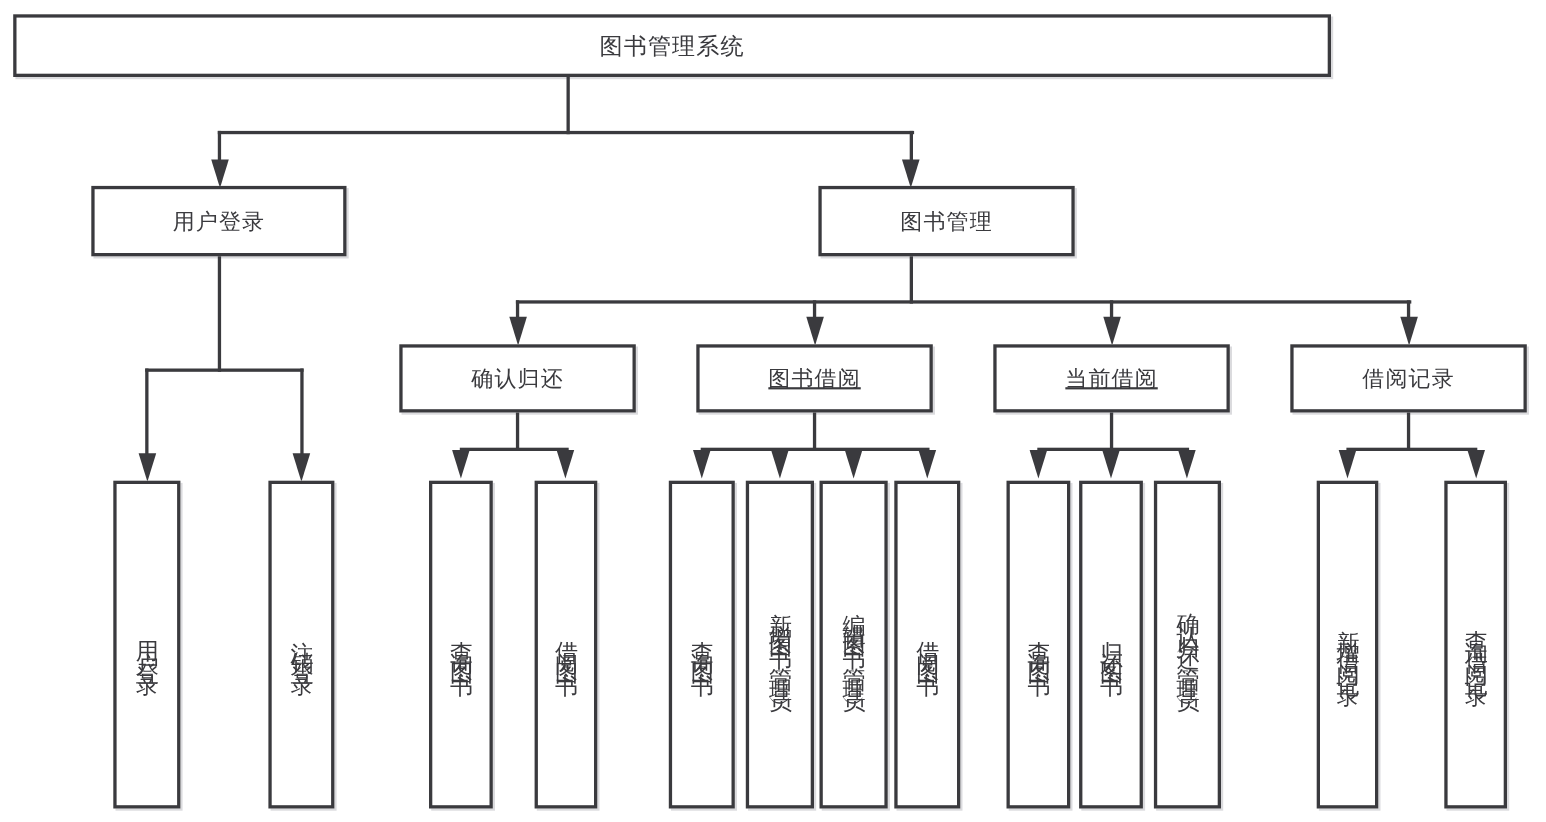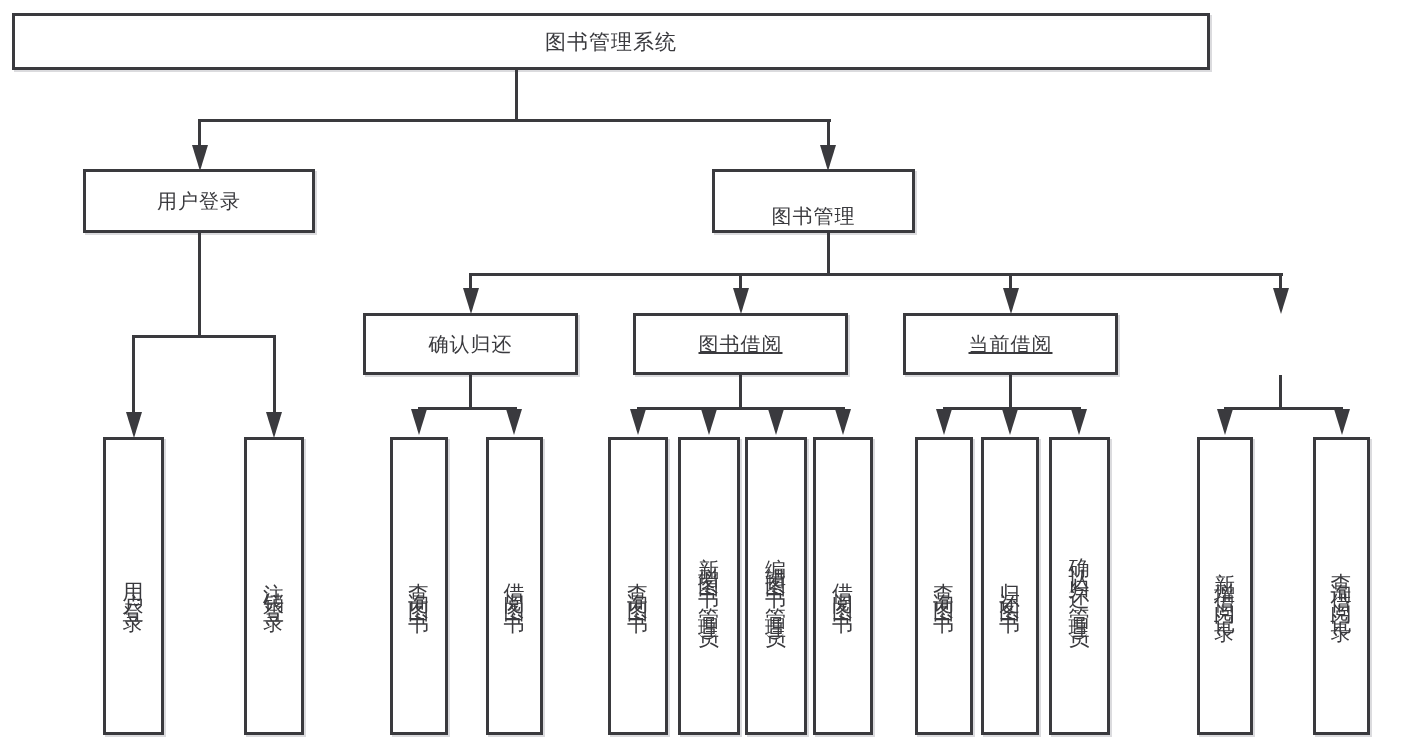--- a/index.html
+++ b/index.html
@@ -55,21 +55,21 @@
   <div class="vline" style="left:515px;top:69px;height:53px;"></div>
   <div class="hline" style="left:198px;top:119px;width:633px;"></div>
   <div class="vline" style="left:198px;top:119px;height:28px;"></div>
   <div class="ahead" style="left:192px;top:145px;"></div>
   <div class="vline" style="left:827px;top:119px;height:28px;"></div>
   <div class="ahead" style="left:820px;top:145px;"></div>
 
   <div class="box l2" style="left:83px;width:232px;">
     <span>用户登录</span>
   </div>
-  <div class="box l2" style="left:712px;width:203px;align-items:flex-end;">
+  <div class="box l2" style="left:744px;width:233px;">
     <span>图书管理</span>
   </div>
 
   <div class="vline" style="left:198px;top:233px;height:105px;"></div>
   <div class="hline" style="left:132px;top:335px;width:144px;"></div>
   <div class="vline" style="left:132px;top:335px;height:79px;"></div>
   <div class="ahead" style="left:126px;top:412px;"></div>
   <div class="vline" style="left:273px;top:335px;height:79px;"></div>
   <div class="ahead" style="left:266px;top:412px;"></div>
 
@@ -85,20 +85,23 @@
   <div class="ahead" style="left:1273px;top:288px;"></div>
 
   <div class="box l3" style="left:363px;">
     <span>确认归还</span>
   </div>
   <div class="box l3" style="left:633px;text-decoration:underline;">
     <span>图书借阅</span>
   </div>
   <div class="box l3" style="left:903px;text-decoration:underline;">
     <span>当前借阅</span>
+  </div>
+  <div class="box l3" style="left:1173px;">
+    <span>借阅记录</span>
   </div>
 
   <div class="vline" style="left:469px;top:375px;height:35px;"></div>
   <div class="hline" style="left:418px;top:407px;width:99px;"></div>
   <div class="ahead" style="left:411px;top:409px;"></div>
   <div class="ahead" style="left:506px;top:409px;"></div>
 
   <div class="vline" style="left:739px;top:375px;height:35px;"></div>
   <div class="hline" style="left:637px;top:407px;width:208px;"></div>
   <div class="ahead" style="left:630px;top:409px;"></div>

